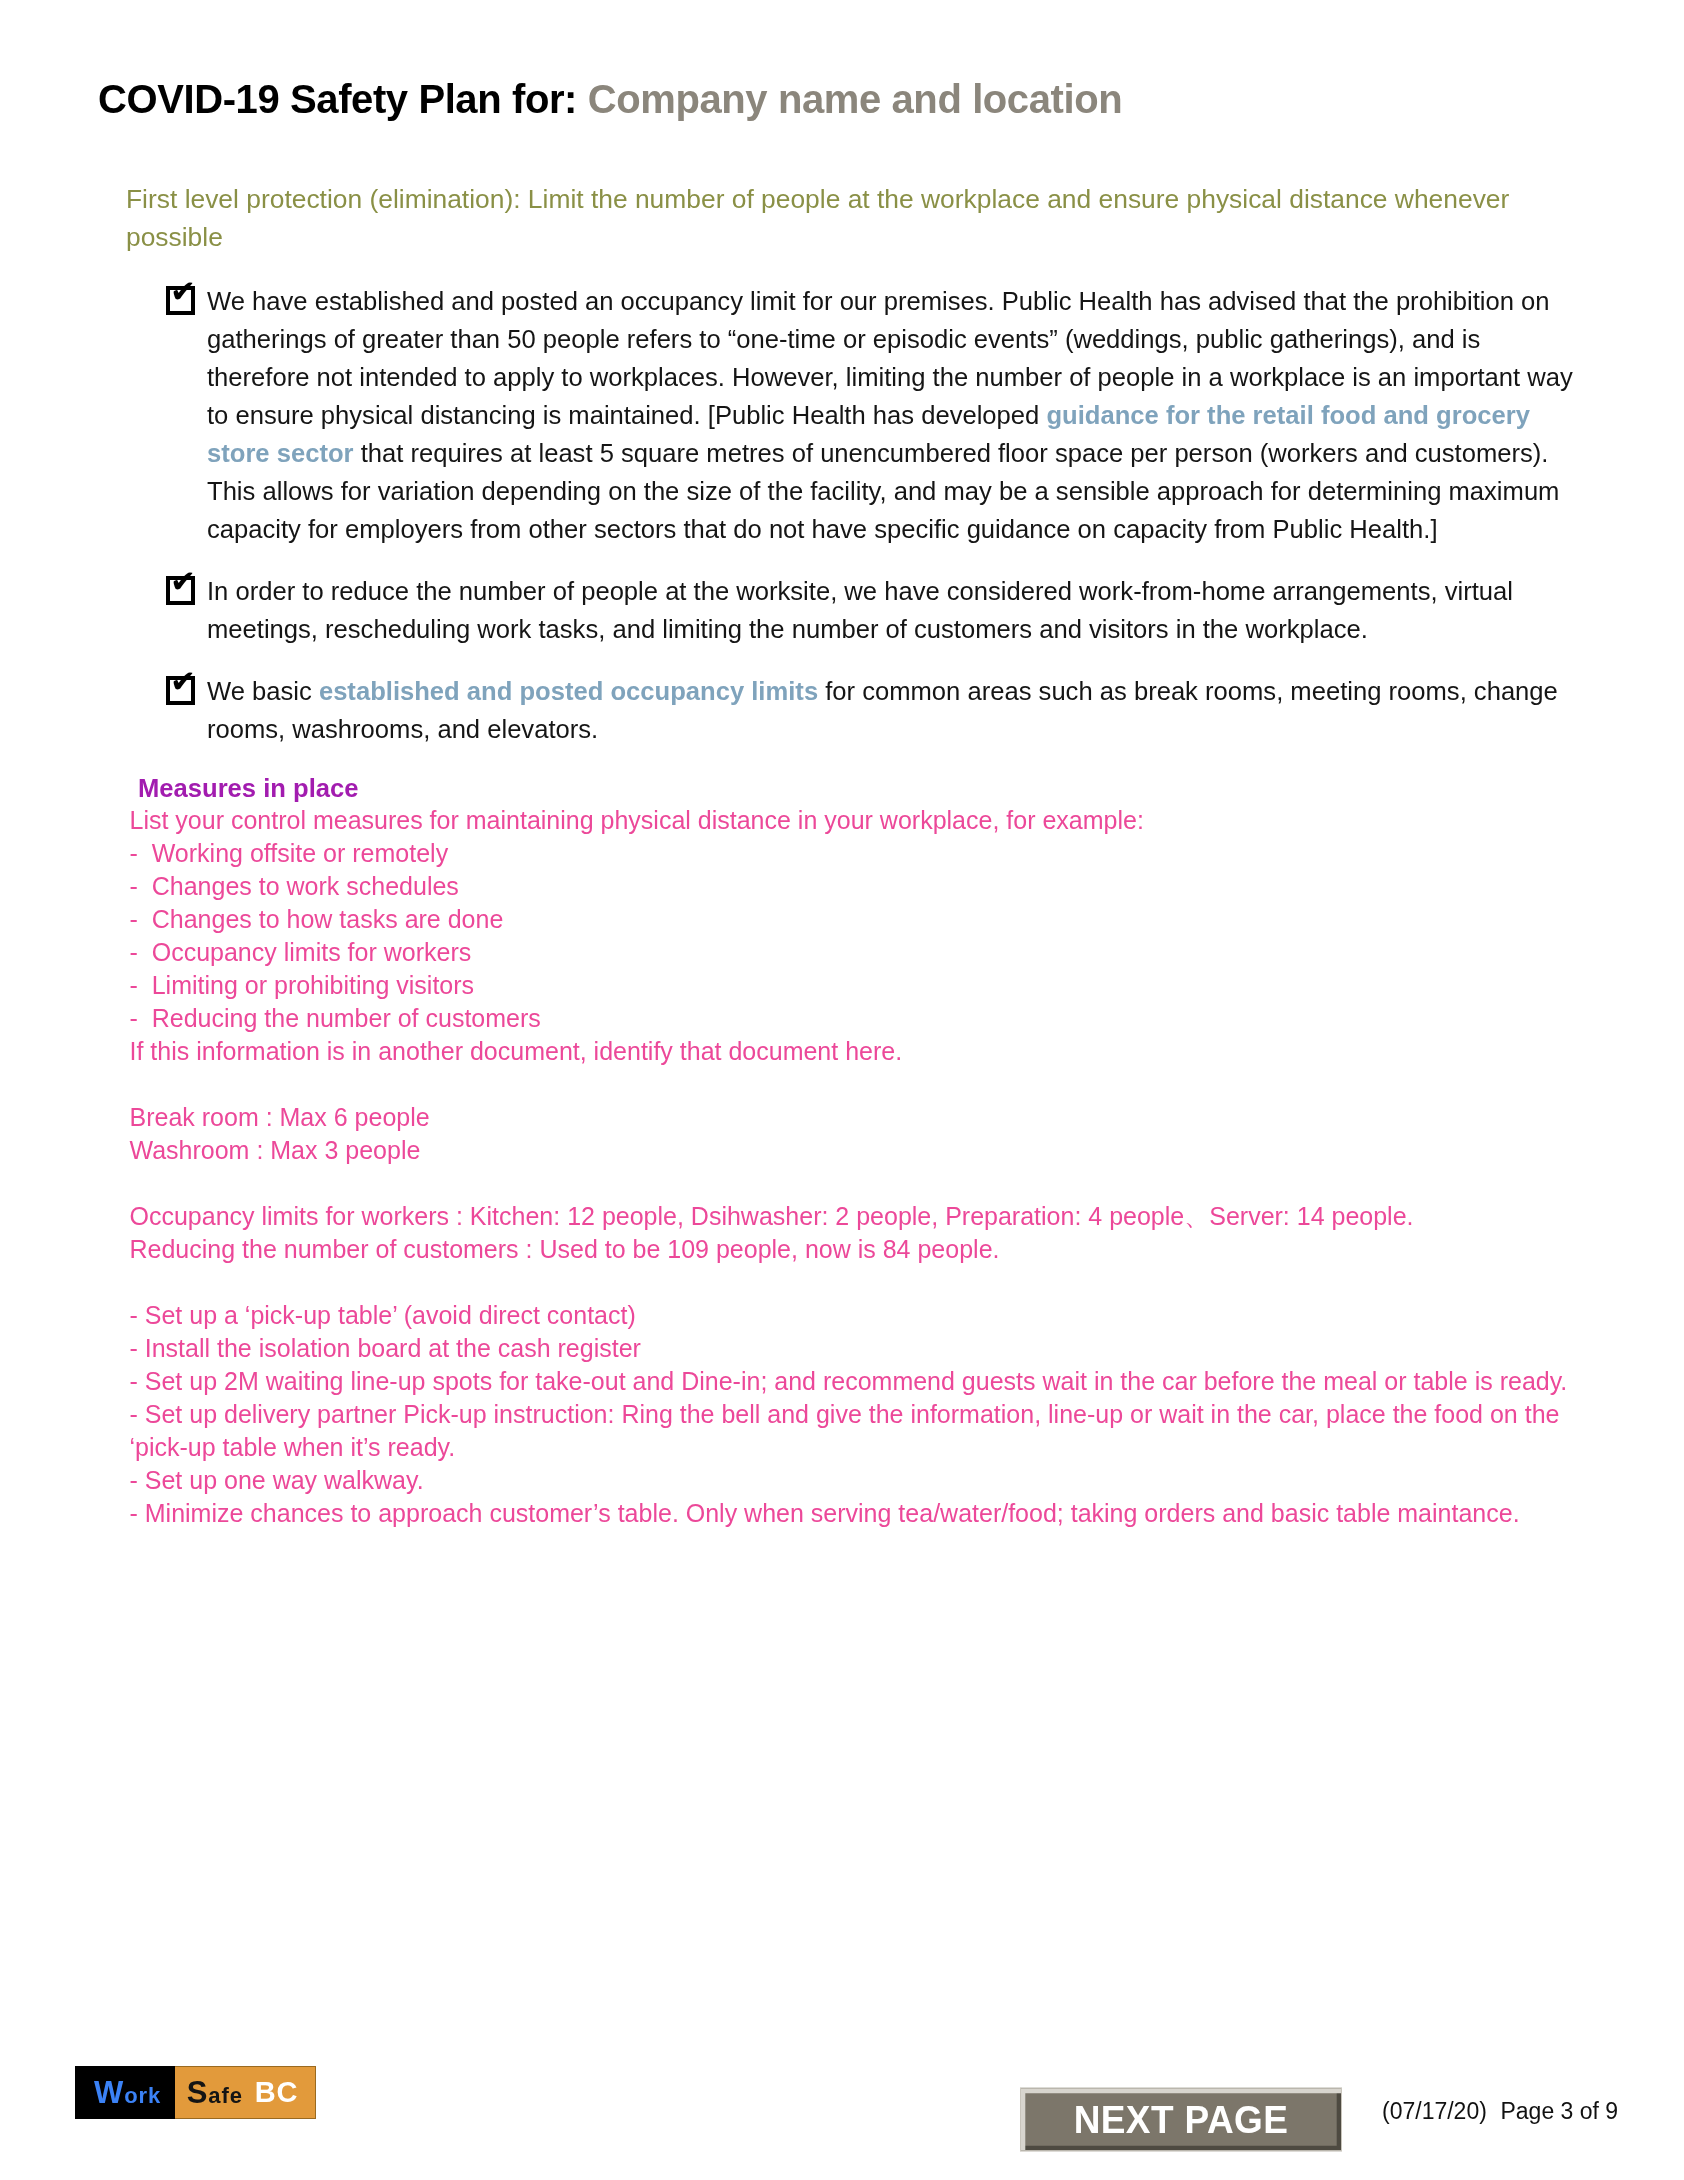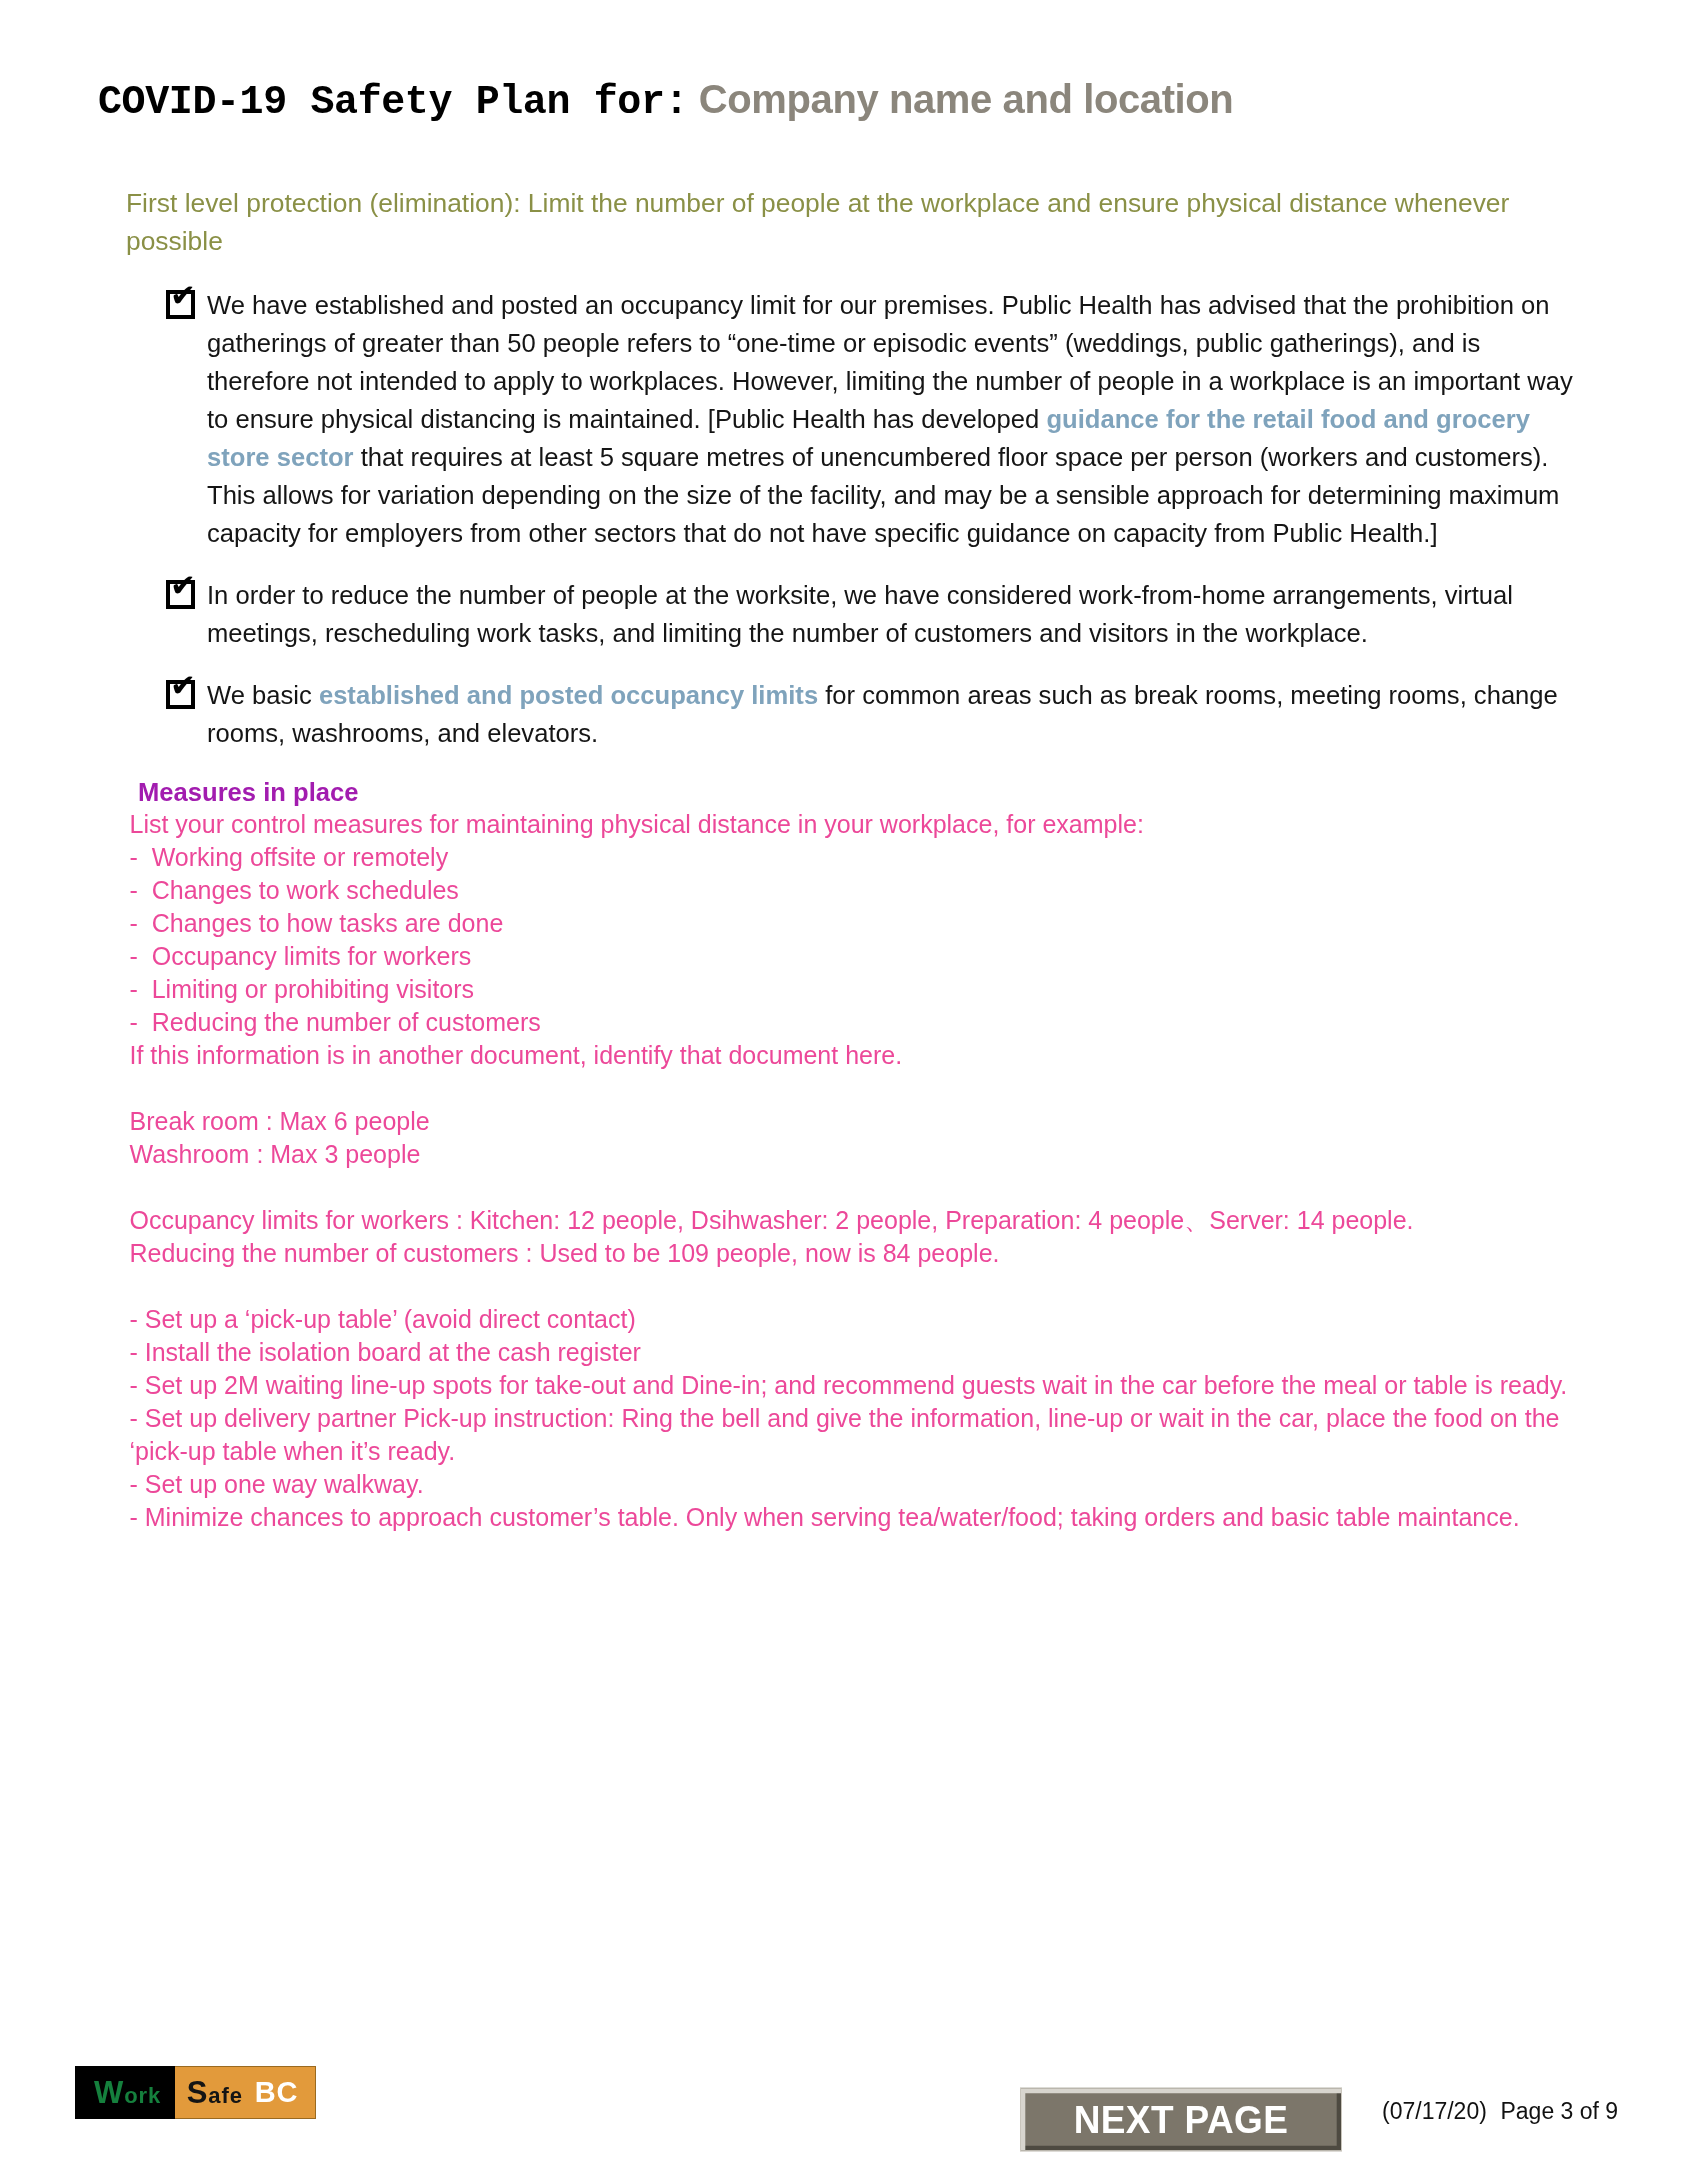--- a/index.html
+++ b/index.html
@@ -8,21 +8,21 @@
     width: 1685px; height: 2181px;
     position: relative;
     font-family: "Liberation Sans", sans-serif;
     color: #1a1a1a;
     overflow: hidden;
   }
   .content { padding: 78px 77px 0 98px; }
 
   
   .doc-title { font-size: 40px; line-height: 1.05; letter-spacing: -0.4px; white-space: nowrap; }
-  .doc-title .t-black { font-weight: 800; color: #000000; font-family: Liberation Mono, monospace; }
+  .doc-title .t-black { font-weight: 800; color: #000000; }
   .doc-title .t-gray  { font-weight: 700; color: #8b867c; }
 
   
   .section-heading {
     margin: 60px 0 0 28px;
     max-width: 1448px;
     font-size: 26.4px;
     line-height: 38px;
     color: #8a9046;
     font-weight: 400;
@@ -71,21 +71,21 @@
     color: #ec4899;
   }
 
   
   .logo {
     position: absolute; left: 75px; top: 2066px;
     height: 53px; display: flex; align-items: stretch;
     font-weight: 700; letter-spacing: 0.9px;
   }
   .logo-seg { display: flex; align-items: center; }
-  .logo-black { background: #000000; color: #15803d; padding: 0 13.6px 0 19px; }
+  .logo-black { background: #000000; color: #3b82f6; padding: 0 13.6px 0 19px; }
   .logo-orange { background: #e29a3b; padding: 0 17px 0 12px; border: 0.9px solid #9a6a20; border-left: none; }
   .logo-word { display: inline-block; font-size: 22px; line-height: 1; }
   .logo-word::first-letter { font-size: 31px; }
   .logo-orange .safe { color: #141414; margin-right: 12px; }
   .logo-orange .bc { color: #ffffff; font-size: 29px; line-height: 1; }
 
   .next-button {
     position: absolute; left: 1020px; top: 2089px;
     width: 322px; height: 61px;
     background: #7c766a;

